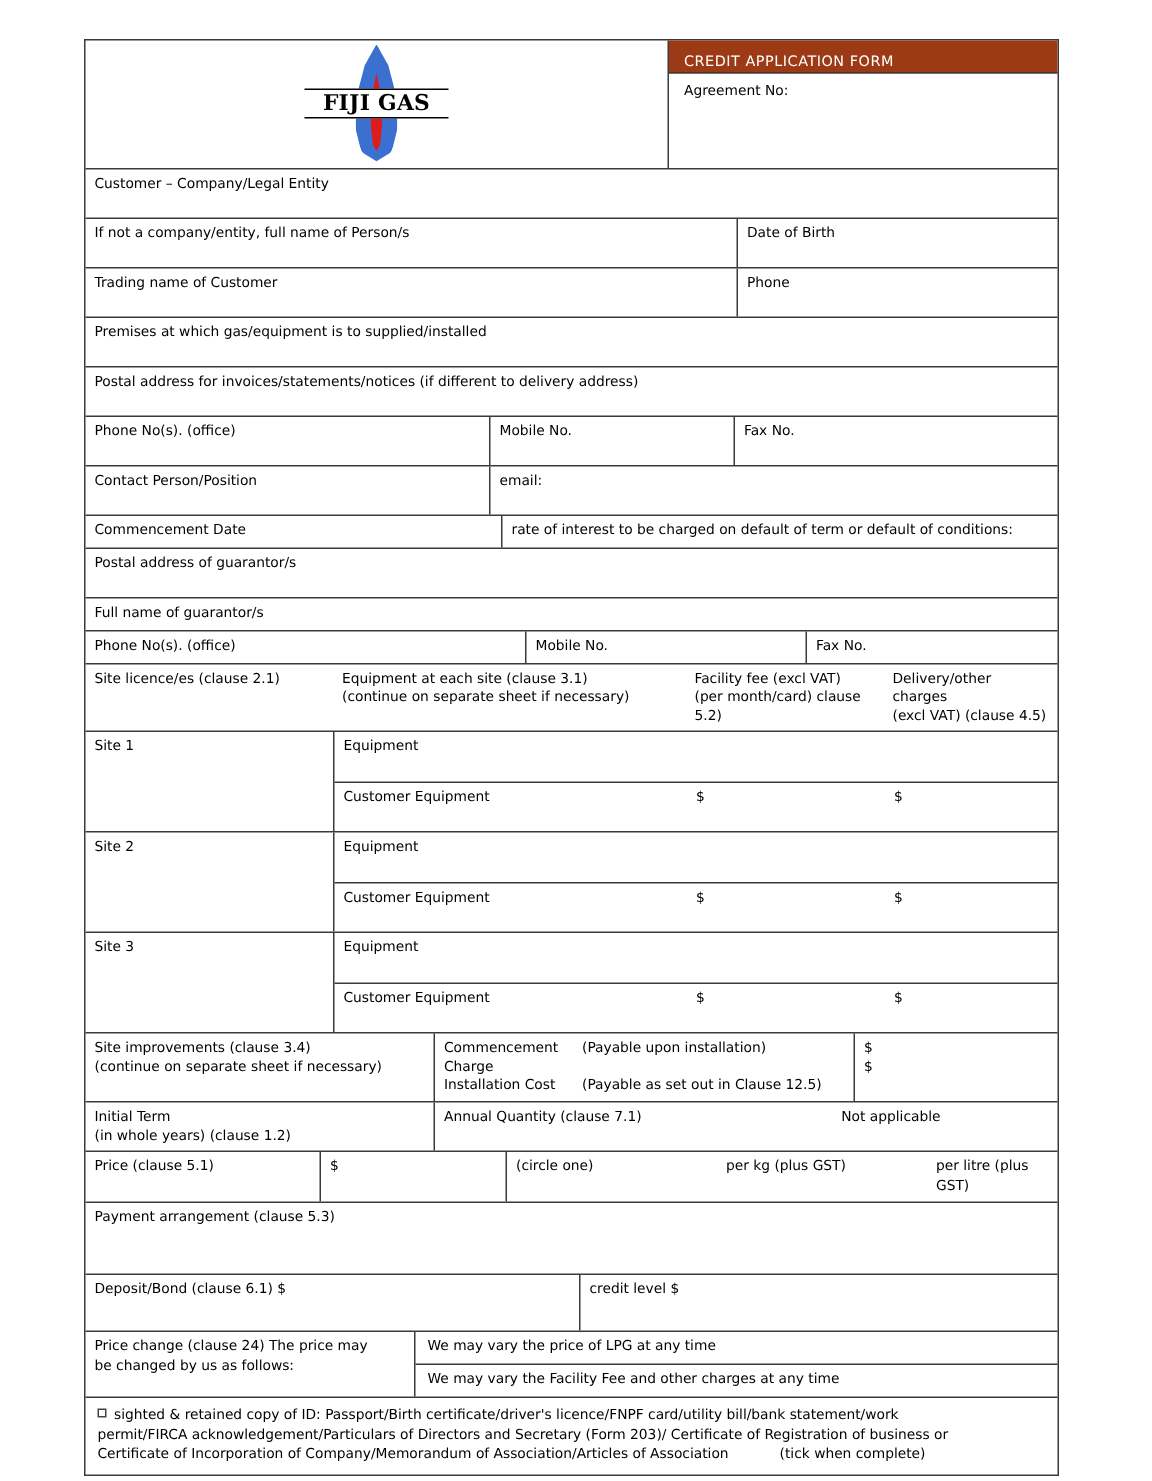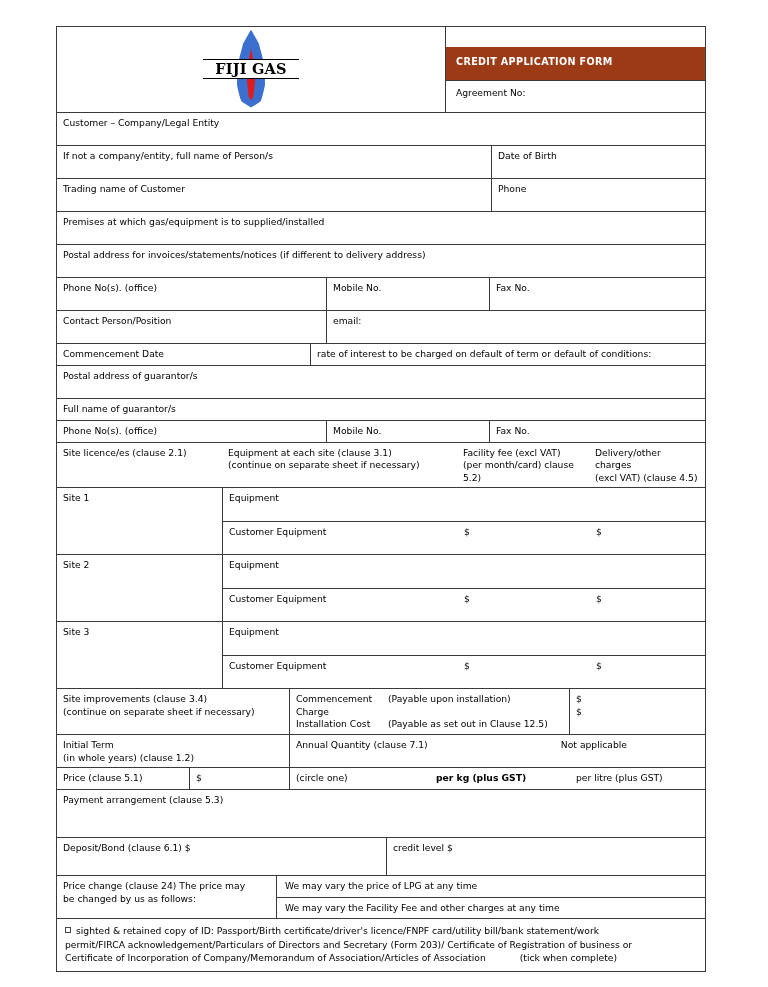--- a/index.html
+++ b/index.html
@@ -61,28 +61,27 @@
   }
   .hdr-right {
     flex: 1 1 auto;
     display: flex;
     flex-direction: column;
     border-left: 1px solid #3a3a3a;
   }
   .hdr-band {
     background: #9c3a16;
     color: #ffffff;
-    font-weight: bold;
+    font-weight: normal;
     font-size: 9.6px;
     letter-spacing: 0.35px;
     padding: 9px 8px 9px 10px;
-    height: 34px;
+    height: 22px;
     box-sizing: border-box;
     border-bottom: 1px solid #3a3a3a;
-    margin-top: 20px;
   }
   .hdr-agree {
     flex: 1 1 auto;
     font-size: 9.2px;
     padding: 6px 8px 0 10px;
   }
 
   
   .logo-wrap {
     position: absolute;
@@ -125,21 +124,21 @@
   .logo-text {
     font-family: "DejaVu Serif", serif;
     font-weight: bold;
     font-size: 14.5px;
     letter-spacing: 0.2px;
     color: #000000;
     line-height: 15px;
   }
 
   
-  .h-single { min-height: 22px; }
+  .h-single { min-height: 22px; gap: 24px; }
   .h-tall   { min-height: 33px; }
 
   .b { font-weight: normal; }
 
   
   .site-head .cell { line-height: 12.4px; padding-top: 4px; }
   .site-block {
     display: flex;
     border-bottom: 1px solid #3a3a3a;
   }
@@ -190,21 +189,21 @@
   .inst-mid .line .lbl { flex: 0 0 92px; }
 
   .term-left { flex: 0 0 232px; width: 232px; }
   .annual-right { flex: 1 1 auto; display: flex; justify-content: space-between; }
   .annual-na { padding-right: 72px; }
 
   .price-l  { flex: 0 0 132px; width: 132px; }
   .price-d  { flex: 0 0 100px; width: 100px; }
   .price-r  { flex: 1 1 auto; display: flex; }
   .price-r .p1 { flex: 0 0 128px; }
-  .price-r .p2 { flex: 0 0 128px; font-weight: bold; }
+  .price-r .p2 { flex: 0 0 128px; }
   .price-r .p3 { flex: 1 1 auto; }
 
   .pay-row { min-height: 48px; }
 
   .dep-l { flex: 0 0 329px; width: 329px; }
   .dep-r { flex: 1 1 auto; }
   .dep-row { min-height: 38px; }
 
   .pc-l { flex: 0 0 219px; width: 219px; }
   .pc-r { flex: 1 1 auto; padding: 0; }

